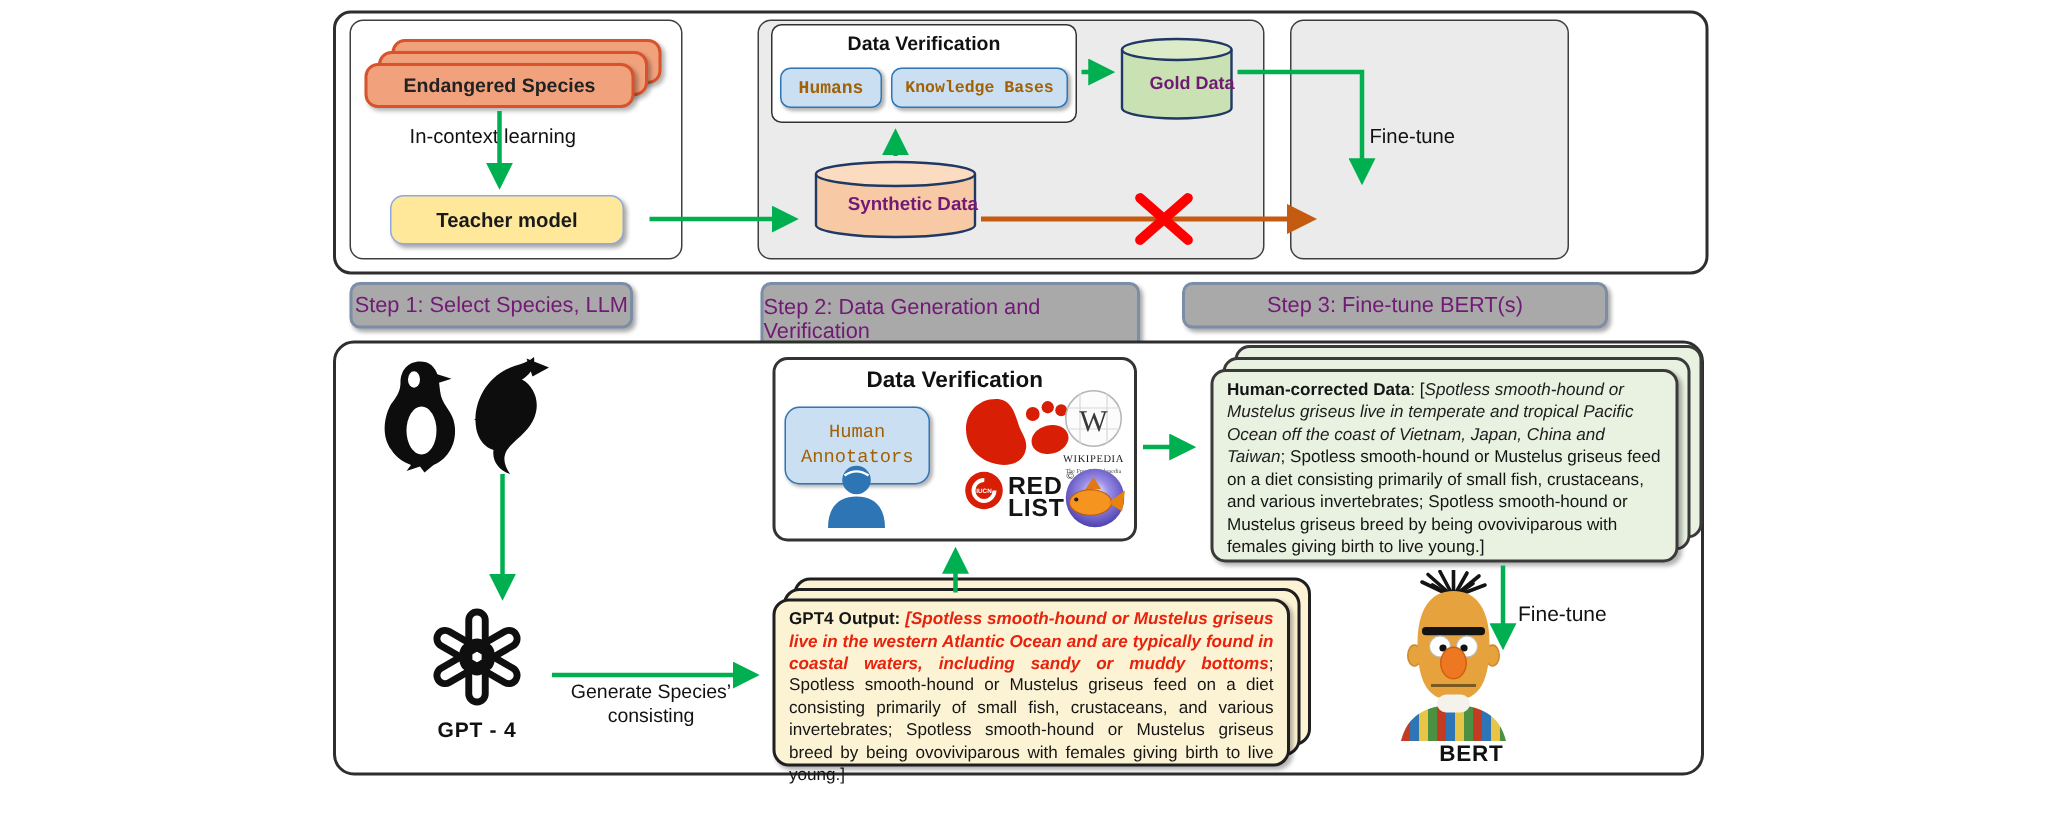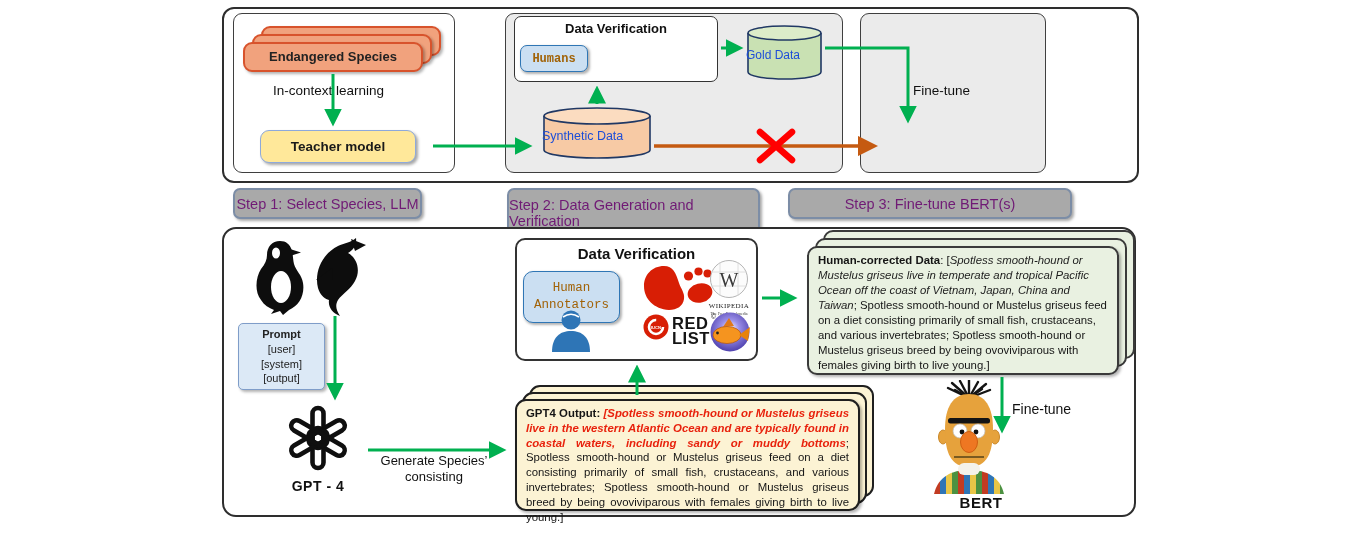--- a/index.html
+++ b/index.html
@@ -28,21 +28,21 @@
 
   .white-box { background:#fff; border:1.5px solid #333; border-radius:7px; }
 
   .step-box { background:#A9A9A9; border:2px solid #7C8DA6; border-radius:7px;
               box-shadow:2px 2px 3px rgba(0,0,0,.35);
               display:flex; align-items:center; justify-content:center;
               font-size:14.5px; color:#701a75; }
 
   .free-label { font-size:13.5px; color:#111; white-space:nowrap; }
 
-  .cyl-label { position:absolute; width:100%; text-align:left; font-weight:normal; font-size:12.5px; color:#1d4ed8; }
+  .cyl-label { position:absolute; width:100%; text-align:right; font-weight:bold; font-size:12.5px; color:#701a75; }
 
   .stack-back-cream { background:#FCF3D4; border:2px solid #1f1f1f; border-radius:11px; }
   .cream-box { background:#FCF3D4; border:2px solid #1f1f1f; border-radius:11px;
                box-shadow:2px 2px 3px rgba(0,0,0,.3); padding:5px 9px; }
   .cream-box p { font-size:11.4px; line-height:1.3; text-align:justify; color:#151515; }
   .red-italic { color:#E8220D; font-style:italic; font-weight:bold; }
 
   .stack-back-green { background:#E9F1E1; border:2px solid #3a3a3a; border-radius:10px; }
   .green-box { background:#E9F1E1; border:2px solid #3a3a3a; border-radius:10px;
                box-shadow:2px 2px 3px rgba(0,0,0,.3); padding:5px 9px; }
@@ -68,20 +68,21 @@
     <div class="lbl">Endangered Species</div>
   </div>
   <div class="abs free-label" style="left:273px;top:83px;">In-context learning</div>
   <div class="abs yellow-box" style="left:260px;top:130px;width:156px;height:33px;">Teacher model</div>
 
   <div class="abs sub-panel sub-gray" style="left:505px;top:13px;width:338px;height:160px;"></div>
   <div class="abs white-box" style="left:514px;top:16px;width:204px;height:66px;">
     <div style="text-align:center;font-weight:600;font-size:13px;color:#111;margin-top:4px;">Data Verification</div>
   </div>
   <div class="abs blue-box" style="left:520px;top:45px;width:68px;height:27px;font-size:12px;">Humans</div>
+  <div class="abs blue-box" style="left:594px;top:45px;width:118px;height:27px;font-size:11px;">Knowledge Bases</div>
 
   <div class="abs" style="left:542px;top:106px;width:110px;height:54px;">
     <svg width="110" height="54" viewBox="0 0 110 54">
       <path d="M2,10 L2,44 A53,8 0 0 0 108,44 L108,10" fill="#F7CAA5" stroke="#203864" stroke-width="1.6"></path>
       <ellipse cx="55" cy="10" rx="53" ry="8" fill="#FBDCC0" stroke="#203864" stroke-width="1.6"></ellipse>
     </svg>
     <div class="cyl-label" style="top:23px;">Synthetic Data</div>
   </div>
 
   <div class="abs" style="left:746px;top:24px;width:77px;height:58px;">
@@ -111,26 +112,20 @@
   </div>
 
   <div class="abs" style="left:310px;top:236px;">
     <svg width="56" height="82" viewBox="0 0 56 82">
       <path d="M8,52 C4,36 12,18 28,10 C34,7 40,7 46,2 C47,9 43,14 38,17 C47,22 51,34 45,45 C41,53 32,58 28,64 C25,69 26,74 30,80 C22,77 18,71 19,64 C13,62 10,58 8,52 Z" fill="#0d0d0d"></path>
       <path d="M41,3 L56,9 L45,15 Z" fill="#0d0d0d"></path>
       <path d="M22,32 L6,44 L23,44 Z" fill="#0d0d0d"></path>
     </svg>
   </div>
 
-  <div class="abs" style="left:238px;top:323px;width:87px;height:67px;background:#DCE9F6;border:1.5px solid #7F9DC9;border-radius:5px;box-shadow:2px 2px 3px rgba(0,0,0,.3);display:flex;flex-direction:column;justify-content:center;">
-    <div class="prompt-line" style="font-weight:bold;">Prompt</div>
-    <div class="prompt-line">[user]</div>
-    <div class="prompt-line">[system]</div>
-    <div class="prompt-line">[output]</div>
-  </div>
 
   <div class="abs" style="left:283px;top:403px;">
     <svg width="70" height="70" viewBox="0 0 70 70">
       <g transform="translate(35,35)" stroke="#0f0f0f" stroke-width="4.6" fill="none">
         <rect x="-5.5" y="-30" width="11" height="40" rx="5.5"></rect>
         <rect x="-5.5" y="-30" width="11" height="40" rx="5.5" transform="rotate(60)"></rect>
         <rect x="-5.5" y="-30" width="11" height="40" rx="5.5" transform="rotate(120)"></rect>
         <rect x="-5.5" y="-30" width="11" height="40" rx="5.5" transform="rotate(180)"></rect>
         <rect x="-5.5" y="-30" width="11" height="40" rx="5.5" transform="rotate(240)"></rect>
         <rect x="-5.5" y="-30" width="11" height="40" rx="5.5" transform="rotate(300)"></rect>

